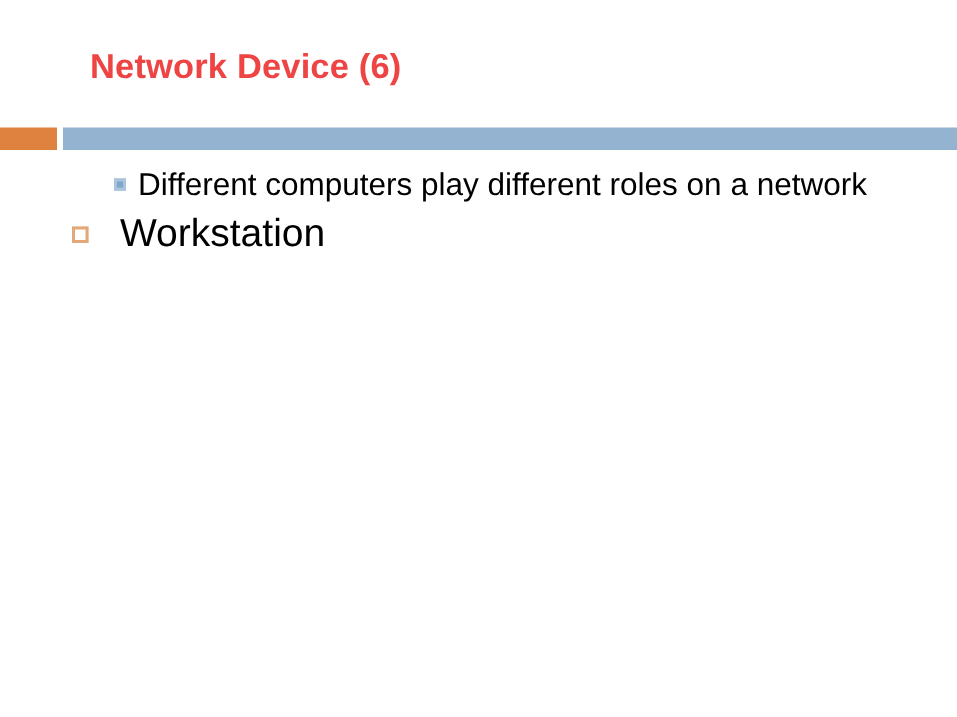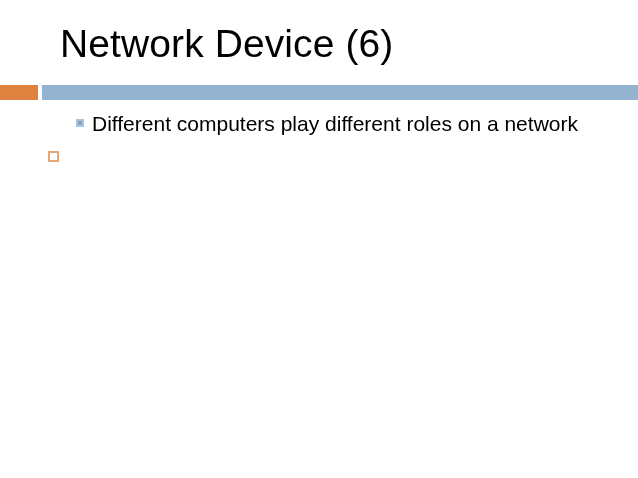--- a/index.html
+++ b/index.html
@@ -17,24 +17,24 @@
     background: #ffffff;
     overflow: hidden;
   }
 
   
   #slide-title {
     position: absolute;
     left: 60px;
     top: 22px;
     width: 540px;
-    font-size: 39px;
+    font-size: 23px;
     line-height: 44px;
-    font-weight: 400;
-    color: #000000;
+    font-weight: 700;
+    color: #ef4444;
     letter-spacing: 0.1px;
     white-space: nowrap;
   }
 
   
   #divider {
     position: absolute;
     left: 0;
     top: 85px;
     width: 638px;
@@ -126,17 +126,18 @@
 
     <div class="grp">
       <div class="lvl1">
         <span class="bullet-sq-hollow"></span>
       </div>
     </div>
 
     <div class="grp">
       <div class="lvl1">
         <span class="bullet-sq-hollow"></span>
+        <span>Workstation</span>
       </div>
     </div>
 
   </div>
 </div>
 
 </body></html>

